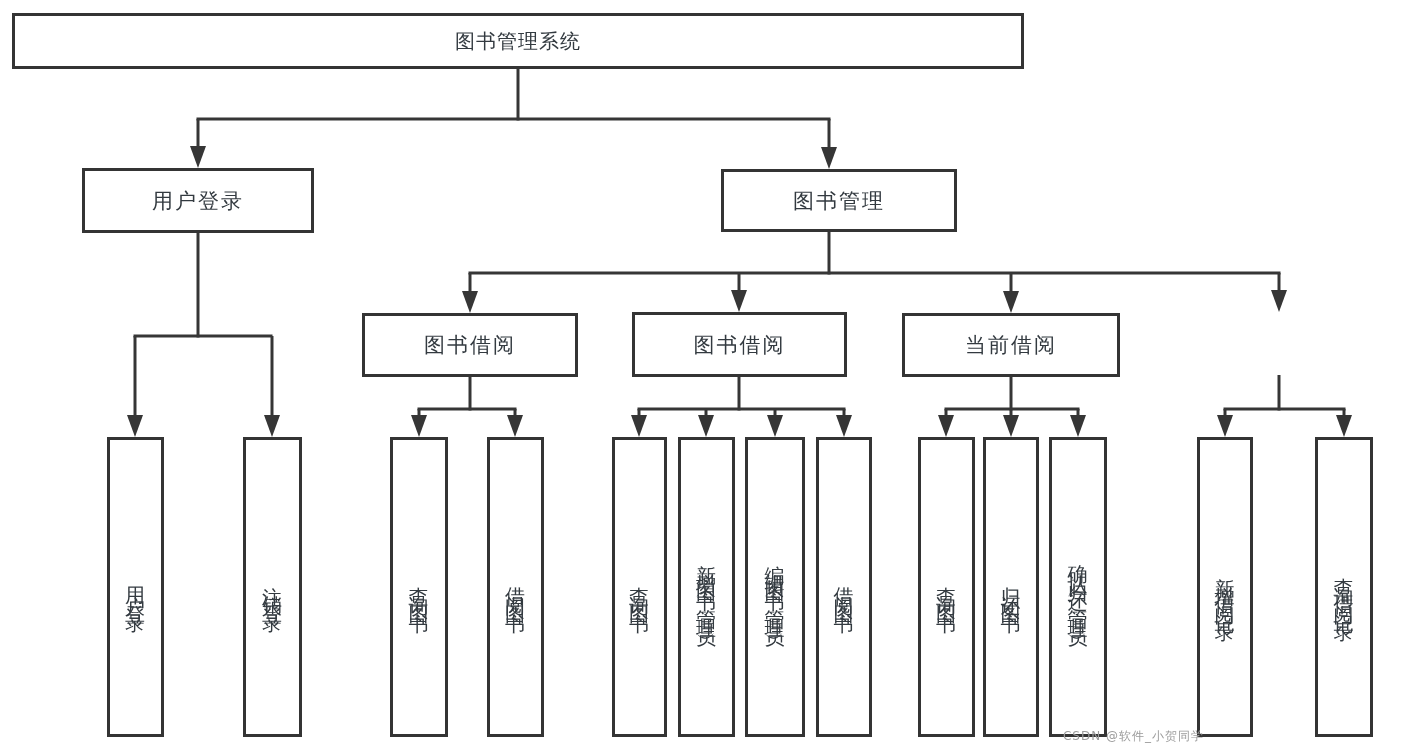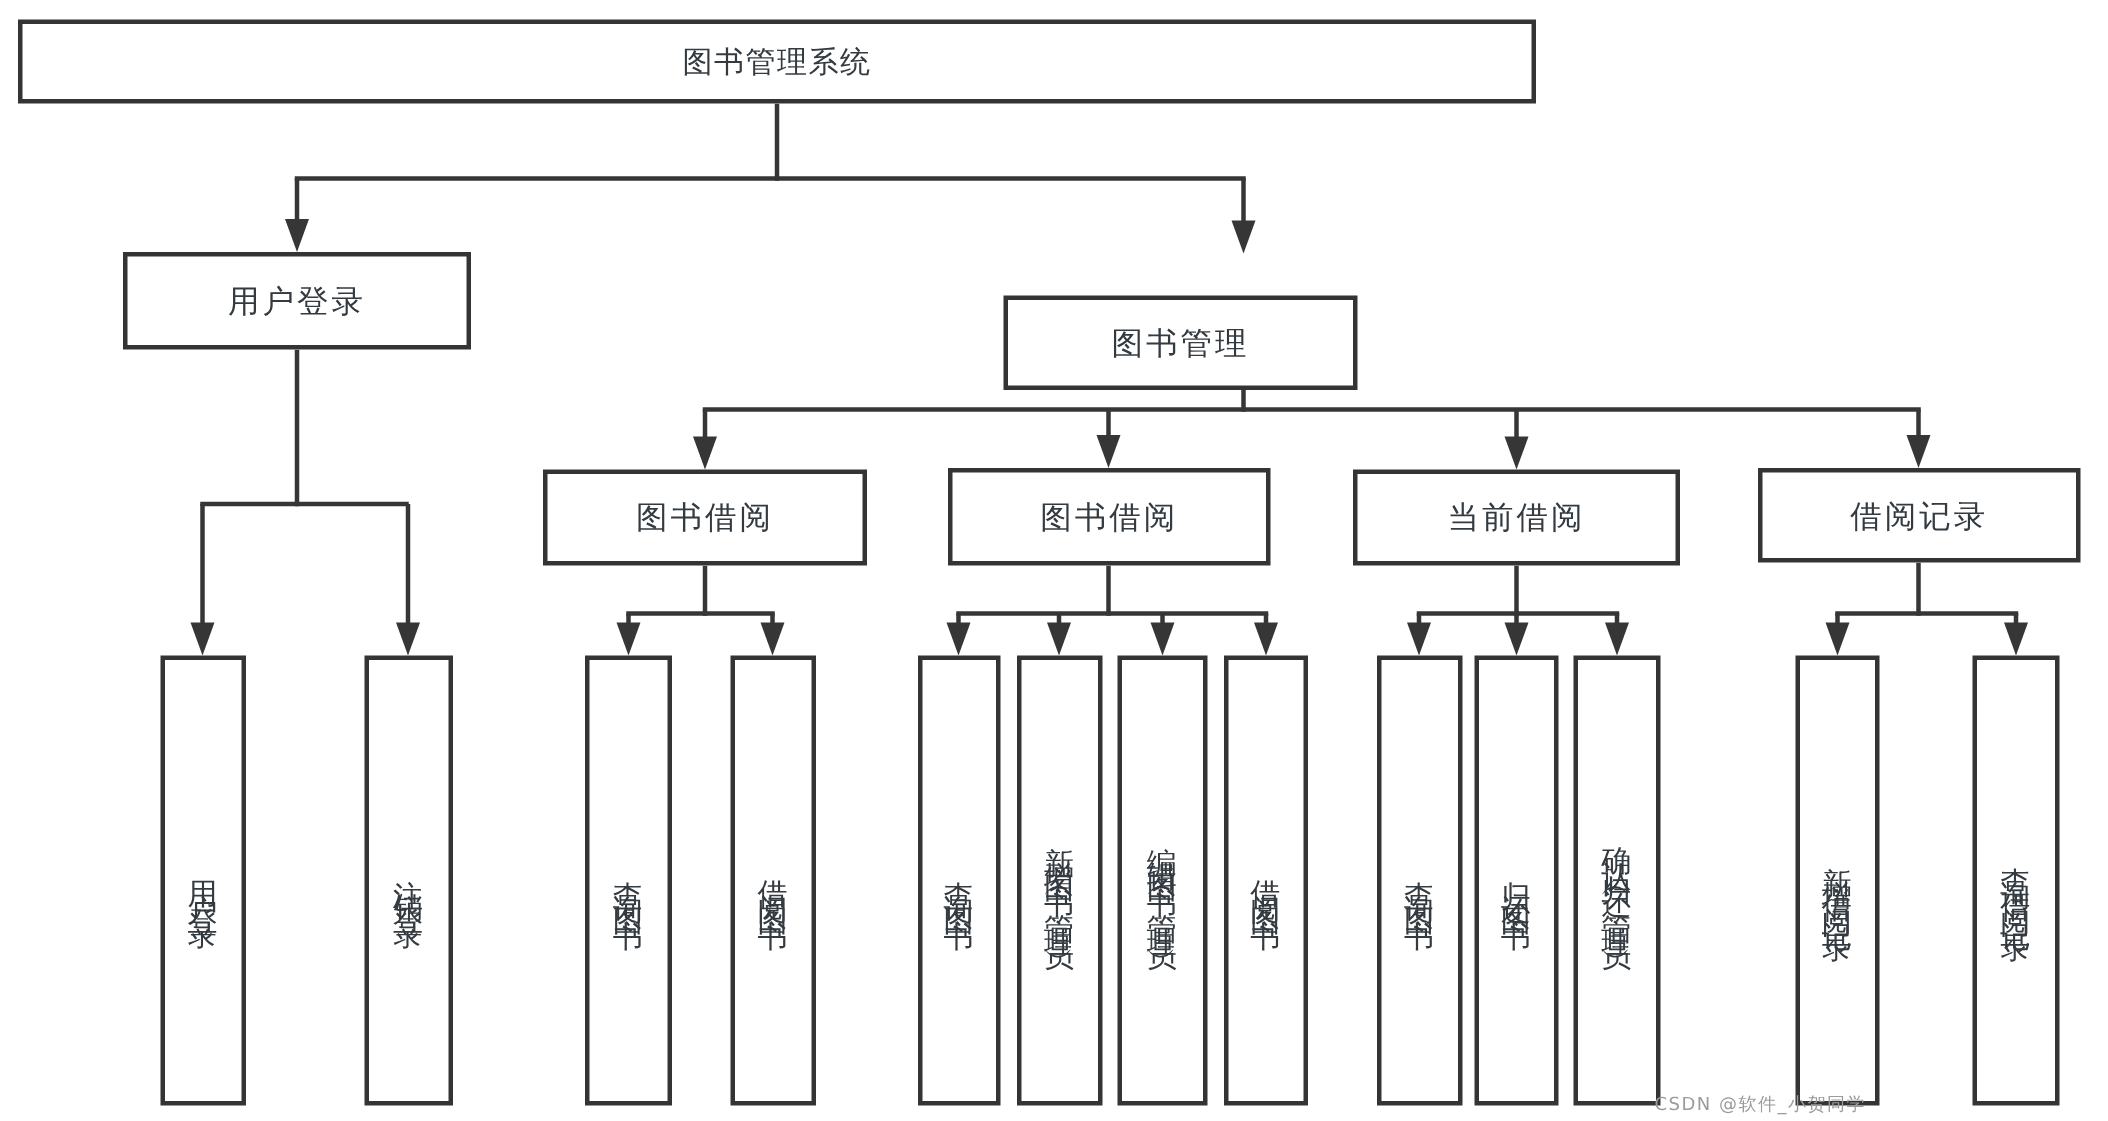--- a/index.html
+++ b/index.html
@@ -9,21 +9,20 @@
     width: 1405px;
     height: 747px;
     overflow: hidden;
     font-family: "DejaVu Sans", "Liberation Sans", sans-serif;
   }
   #stage {
     position: relative;
     width: 1208px;
     height: 747px;
     background: #ffffff;
-    padding-left: 40px;
   }
   #wires {
     position: absolute;
     left: 0; top: 0;
     width: 1405px; height: 747px;
     z-index: 0;
   }
   .node {
     position: absolute;
     box-sizing: border-box;
@@ -142,26 +141,25 @@
       <line x1="1225" y1="409" x2="1225" y2="419"></line>
       <polygon points="1217,415 1233,415 1225,437"></polygon>
       <line x1="1344" y1="409" x2="1344" y2="419"></line>
       <polygon points="1336,415 1352,415 1344,437"></polygon>
     </g>
   </svg>
 
   <div class="node h root" style="left:12px; top:13px; width:1012px; height:56px;">图书管理系统</div>
 
   <div class="node h" style="left:82px; top:168px; width:232px; height:65px;">用户登录</div>
-  <div class="node h" style="left:669px; top:169px; width:236px; height:63px;margin-top:28px;">图书管理</div>
+  <div class="node h" style="left:721px; top:169px; width:236px; height:63px;">图书管理</div>
 
   <div class="node h" style="left:362px; top:313px; width:216px; height:64px;">图书借阅</div>
   <div class="node h" style="left:632px; top:312px; width:215px; height:65px;">图书借阅</div>
   <div class="node h" style="left:902px; top:313px; width:218px; height:64px;">当前借阅</div>
-  <div class="node h" style="left:1172px; top:312px; width:215px; height:63px;">借阅记录</div>
 
   <div class="node v" style="left:107px; top:437px; width:57px; height:300px;">用户登录</div>
   <div class="node v" style="left:243px; top:437px; width:59px; height:300px;">注销登录</div>
 
   <div class="node v" style="left:390px; top:437px; width:58px; height:300px;">查询图书</div>
   <div class="node v" style="left:487px; top:437px; width:57px; height:300px;">借阅图书</div>
 
   <div class="node v" style="left:612px; top:437px; width:55px; height:300px;">查询图书</div>
   <div class="node v" style="left:678px; top:437px; width:57px; height:300px;">新增图书（管理员）</div>
   <div class="node v" style="left:745px; top:437px; width:60px; height:300px;">编辑图书（管理员）</div>

